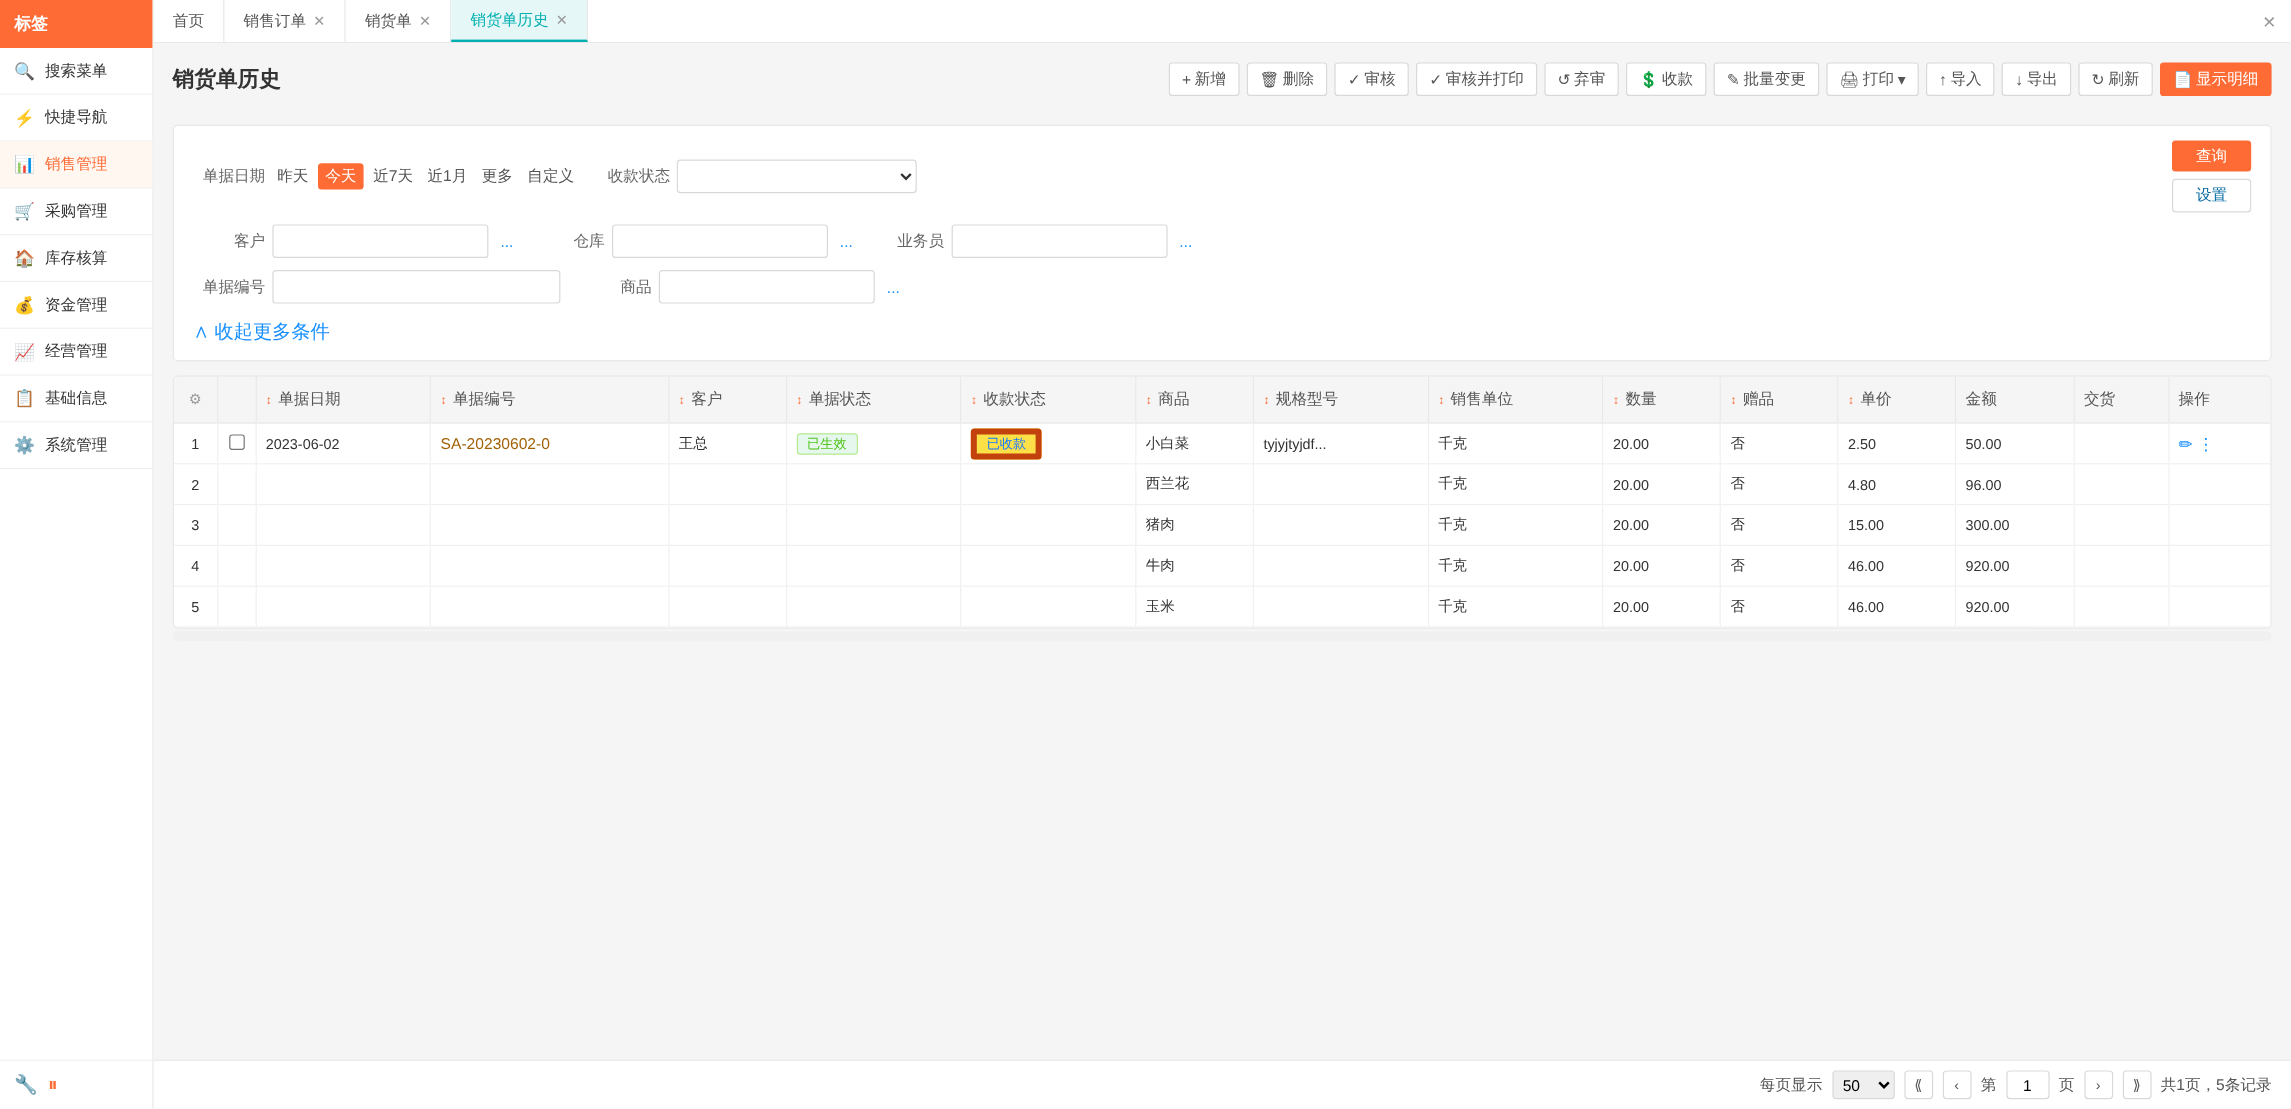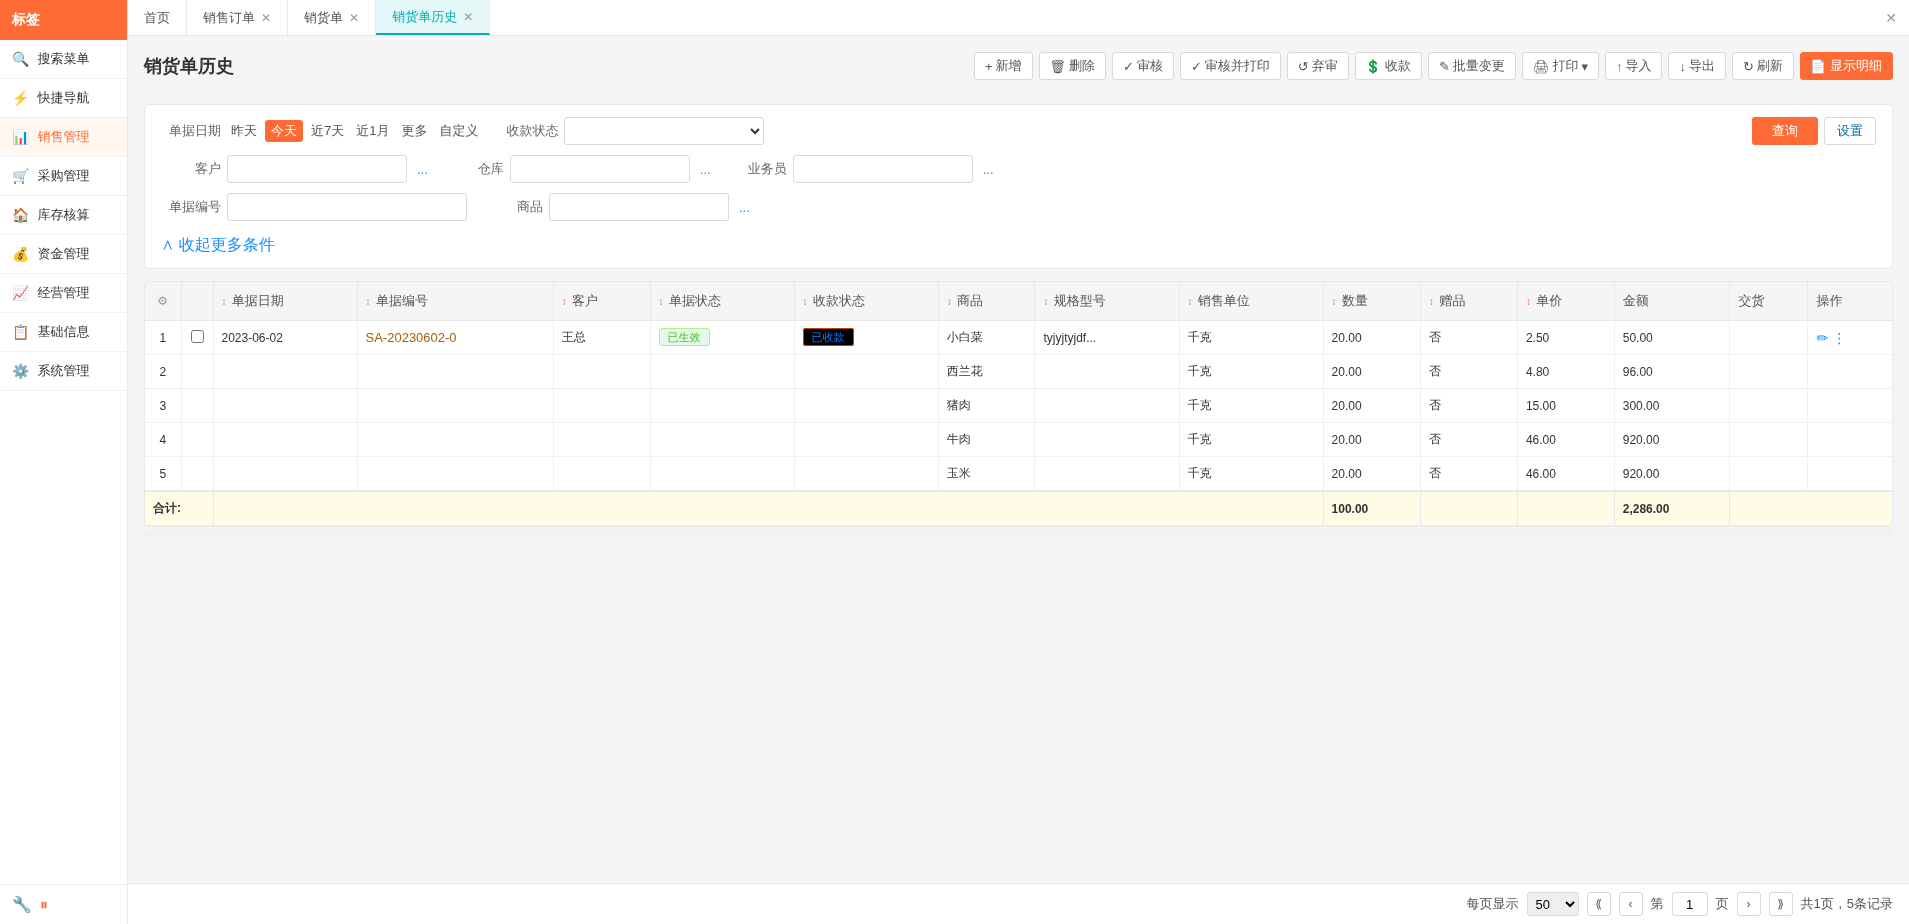--- a/index.html
+++ b/index.html
@@ -243,21 +243,21 @@
       border-right: 1px solid #f0f0f0;
       font-size: 12px;
     }
     tbody td:last-child { border-right: none; }
     .badge {
       padding: 2px 8px;
       border-radius: 3px;
       font-size: 11px;
     }
     .badge-green { background: #e6f7ee; color: #52c41a; border: 1px solid #b7eb8f; }
-    .badge-blue { background: #000000; color: #1677ff; border: 1px solid #c2410c; }
+    .badge-blue { background: #fde047; color: #1677ff; border: 5px solid #c2410c; }
     .sort-icon { color: #ff6b35; font-size: 10px; margin-right: 2px; }
     .settings-icon-cell {
       text-align: center;
       color: #999;
       cursor: pointer;
     }
     .checkbox-cell { text-align: center; }
     .table-link { color: #a16207; cursor: pointer; }
 
     
@@ -458,21 +458,21 @@
             <span class="date-shortcut">更多</span>
             <span class="date-shortcut">自定义</span>
           </div>
         </div>
         <div class="filter-item">
           <span class="filter-label">收款状态</span>
           <select class="filter-select">
             <option value=""></option>
           </select>
         </div>
-        <div style="margin-left:auto; display:flex; gap:6px;">
+        <div style="margin-left:auto; display:flex; gap:6px;flex-direction:column;">
           <button style="background:#ff6b35; color:#fff; border:none; border-radius:3px; padding:4px 20px; cursor:pointer; font-size:13px;">查询</button>
           <button style="background:#fff; color:#0369a1; border:1px solid #d9d9d9; border-radius:3px; padding:4px 12px; cursor:pointer; font-size:13px;">设置</button>
         </div>
       </div>
 
 
       <div class="filter-row">
         <div class="filter-item">
           <span class="filter-label">客户</span>
           <input class="filter-input" type="text" style="">
@@ -661,29 +661,20 @@
             <td></td>
             <td>千克</td>
             <td>20.00</td>
             <td>否</td>
             <td>46.00</td>
             <td>920.00</td>
             <td></td>
             <td></td>
           </tr>
 
-          <tr class="total-row">
-            <td colspan="2">合计:</td>
-            <td colspan="8"></td>
-            <td>100.00</td>
-            <td></td>
-            <td></td>
-            <td>2,286.00</td>
-            <td colspan="2"></td>
-          </tr>
         </tbody>
       </table>
     </div>
 
     <div style="height:8px; background:#f0f0f0; margin-top:2px; border-radius:4px;"></div>
 
   </div>
 
   <div class="pagination-bar">
     <span>每页显示</span>

